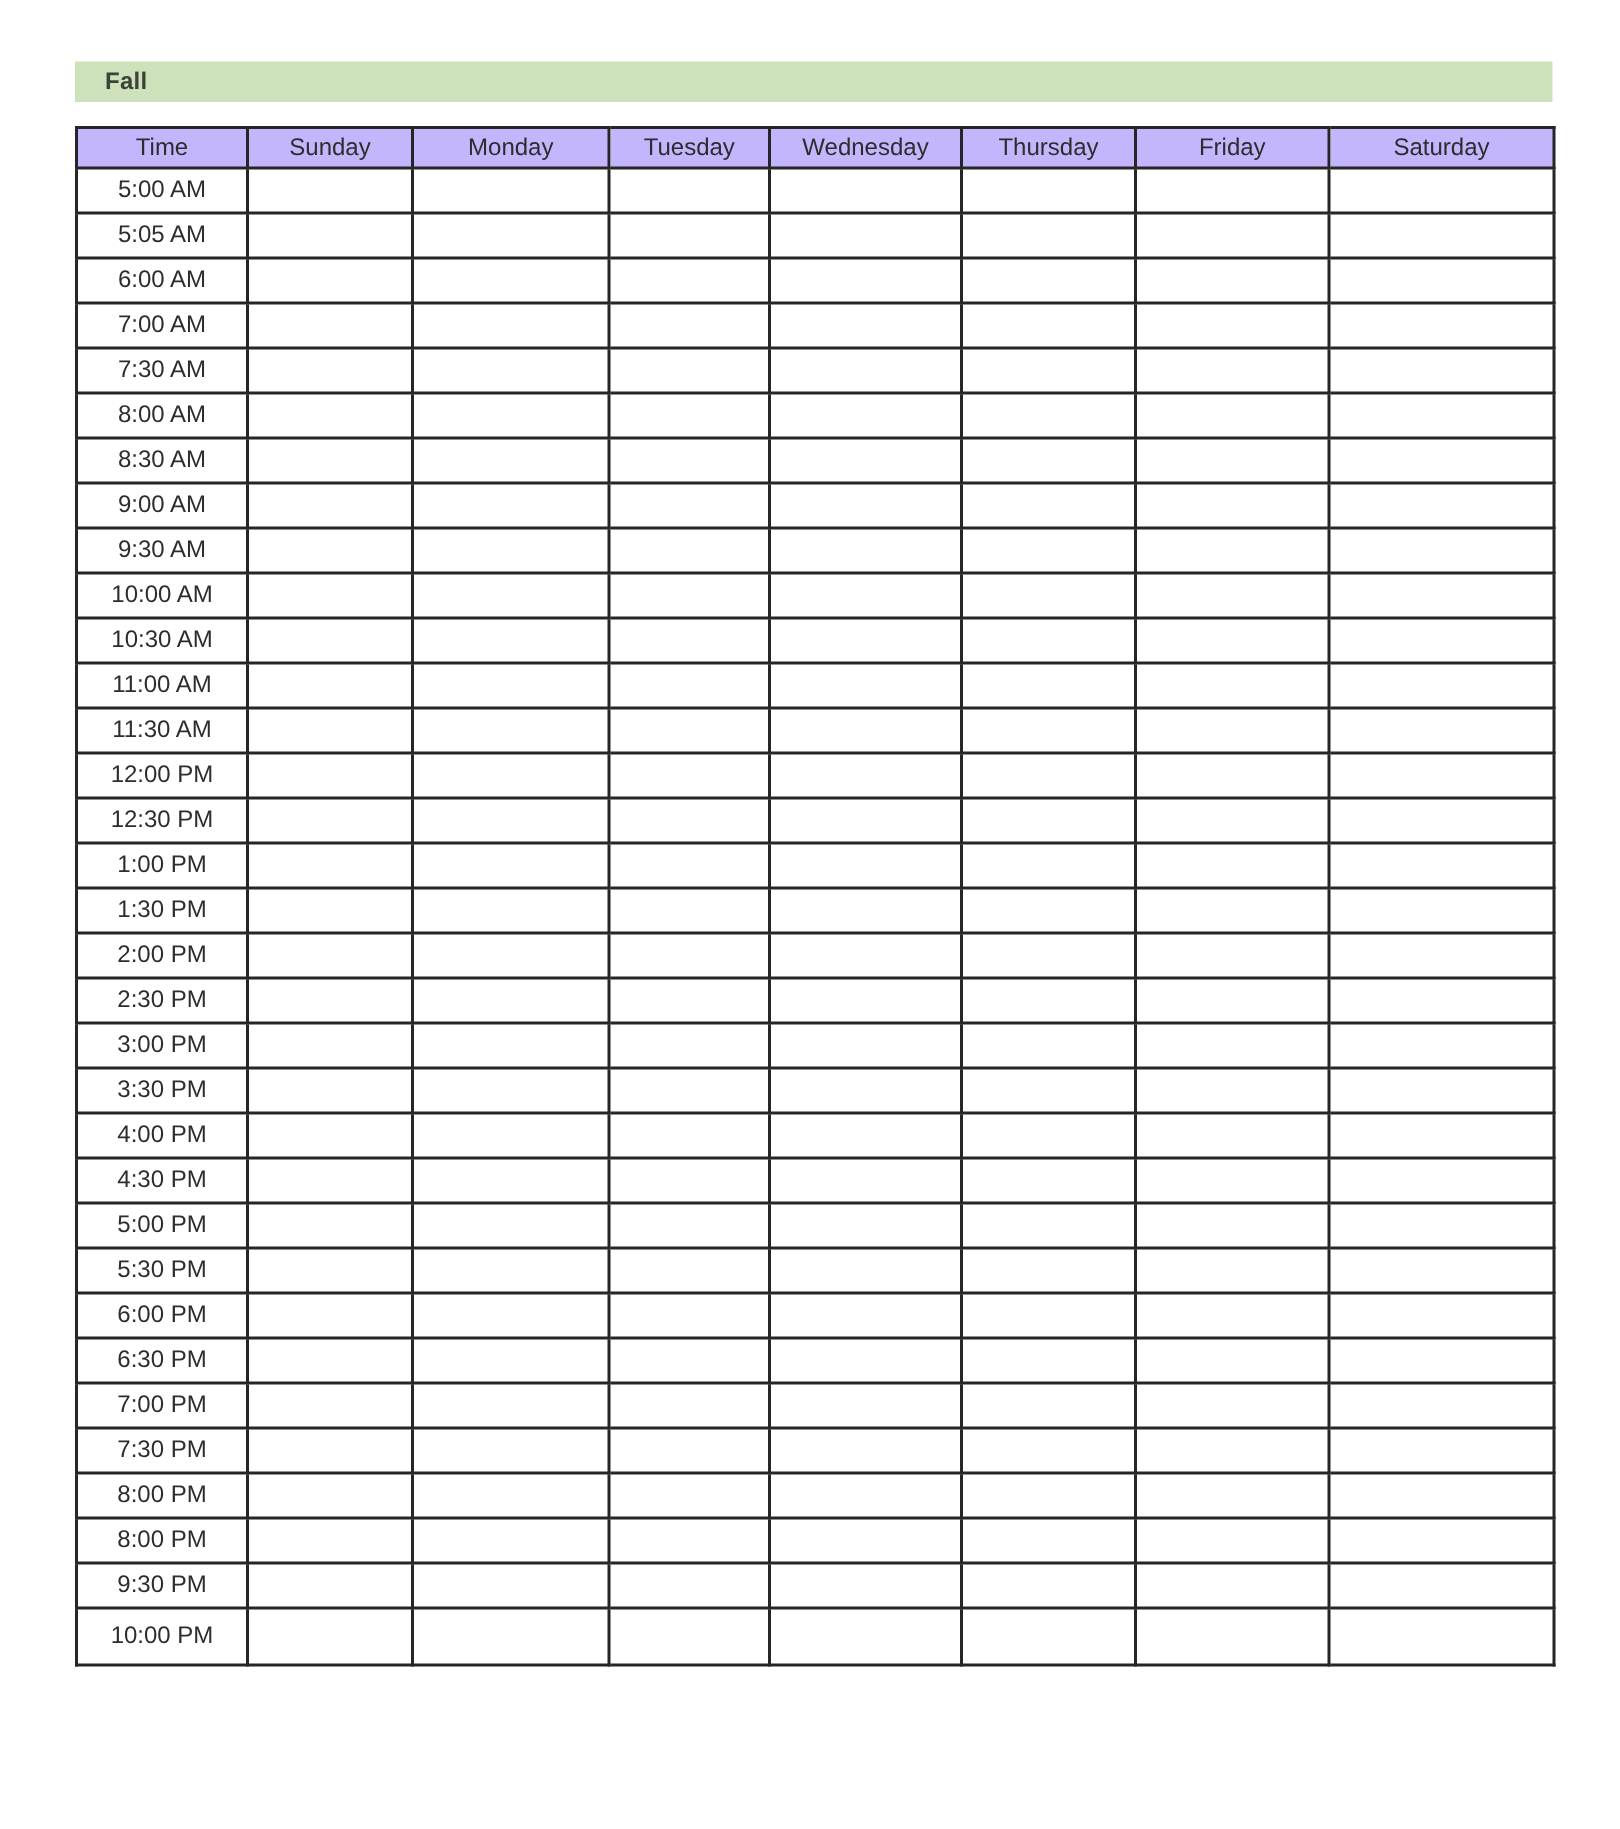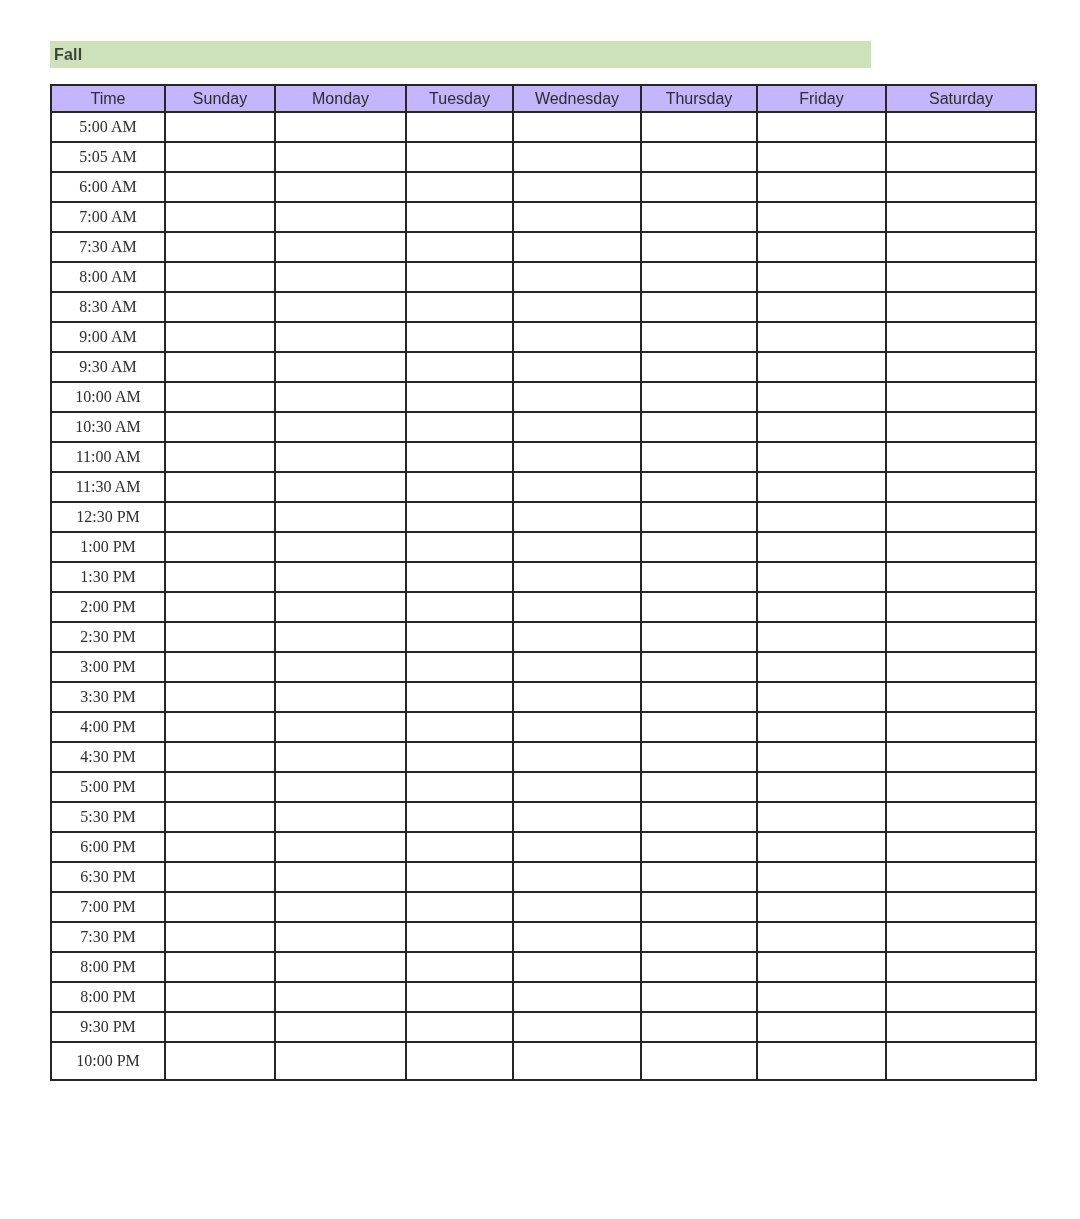--- a/index.html
+++ b/index.html
@@ -12,24 +12,24 @@
   html,body{margin:0;padding:0;}
   body{
     width:1080px;height:1219px;
     background:var(--page-bg);
     font-family:"Liberation Sans","DejaVu Sans",sans-serif;
     color:var(--text-color);
     position:relative;
   }
   .page{position:absolute;inset:0;}
   .banner{
-    position:absolute;left:50px;top:41px;width:821px;height:27px;
+    position:absolute;left:50px;top:41px;width:985px;height:27px;
     background:var(--banner-bg);
     display:flex;align-items:center;
-    padding-left:4px;box-sizing:border-box;
+    padding-left:20px;box-sizing:border-box;
   }
   .banner span{
     font-size:16px;font-weight:700;color:var(--banner-text);
     letter-spacing:.2px;
   }
   table.schedule{
     position:absolute;left:50px;top:84px;
     border-collapse:collapse;table-layout:fixed;
     width:985px;
   }
@@ -38,21 +38,21 @@
     padding:0;margin:0;
     font-size:16px;
     text-align:center;vertical-align:middle;
     overflow:hidden;white-space:nowrap;
   }
   table.schedule th{
     height:25px;font-weight:400;color:var(--text-color);
     background:#c4b5fd;
   }
   table.schedule td{height:28px;background:#ffffff;}
-  table.schedule td.time-cell{color:var(--text-color);font-family:Liberation Serif, serif;}
+  table.schedule td.time-cell{color:var(--text-color);}
   table.schedule tr.last-row td{height:36px;}
 </style>
 </head>
 <body>
 
 <div class="page">
 
   <div class="banner">
     <span>Fall</span>
   </div>
@@ -205,20 +205,30 @@
           <td class="time-cell">11:30 AM</td>
           <td class="day-cell"></td>
           <td class="day-cell"></td>
           <td class="day-cell"></td>
           <td class="day-cell"></td>
           <td class="day-cell"></td>
           <td class="day-cell"></td>
           <td class="day-cell"></td>
         </tr>
         <tr>
+          <td class="time-cell">12:00 PM</td>
+          <td class="day-cell"></td>
+          <td class="day-cell"></td>
+          <td class="day-cell"></td>
+          <td class="day-cell"></td>
+          <td class="day-cell"></td>
+          <td class="day-cell"></td>
+          <td class="day-cell"></td>
+        </tr>
+        <tr>
           <td class="time-cell">12:30 PM</td>
           <td class="day-cell"></td>
           <td class="day-cell"></td>
           <td class="day-cell"></td>
           <td class="day-cell"></td>
           <td class="day-cell"></td>
           <td class="day-cell"></td>
           <td class="day-cell"></td>
         </tr>
         <tr>

